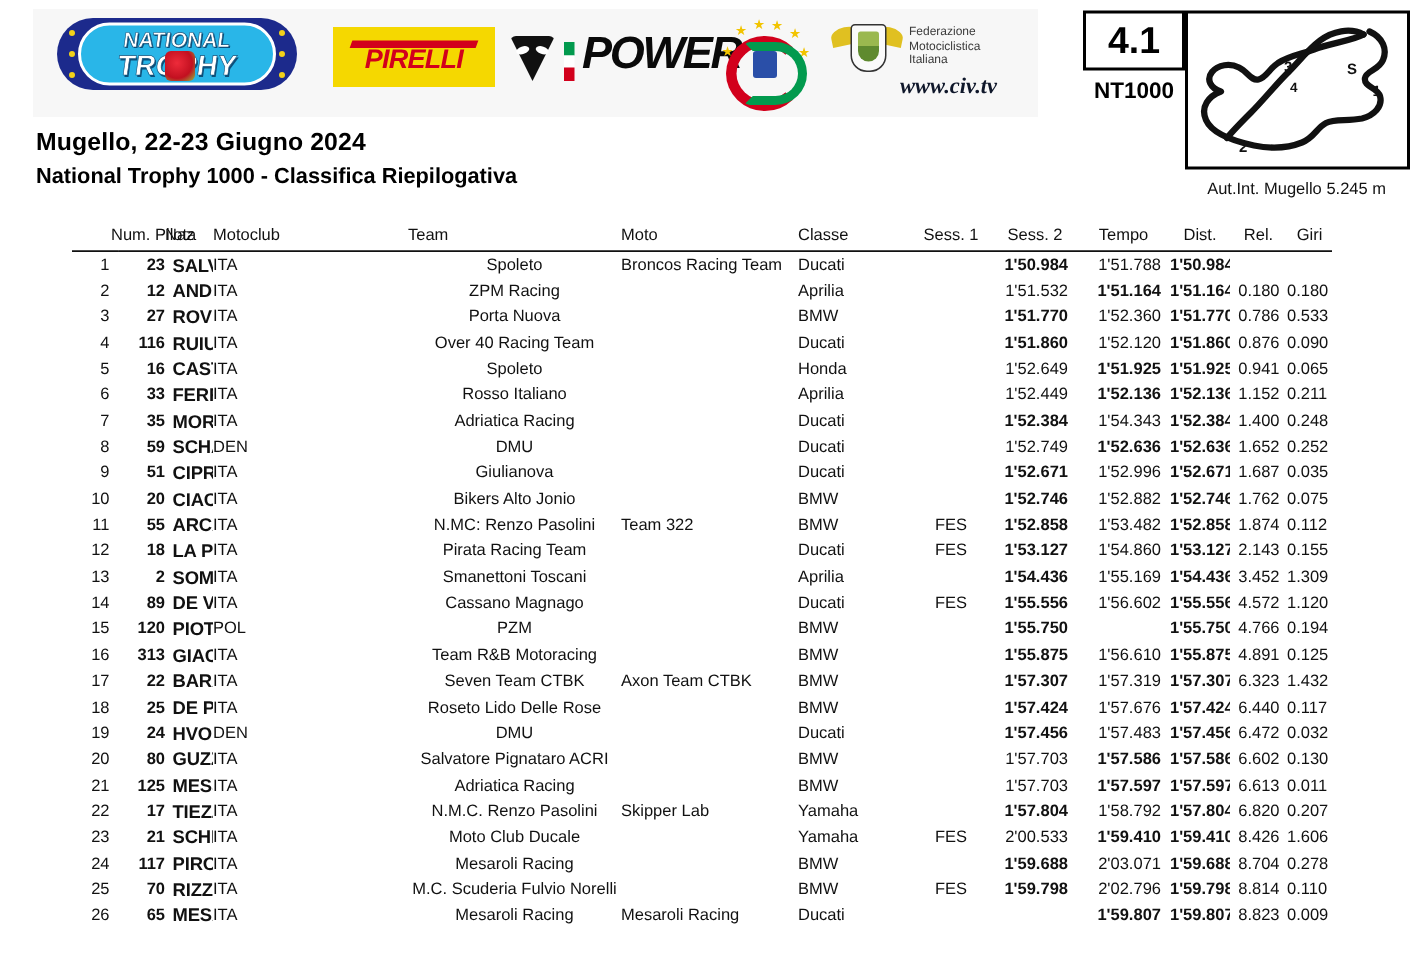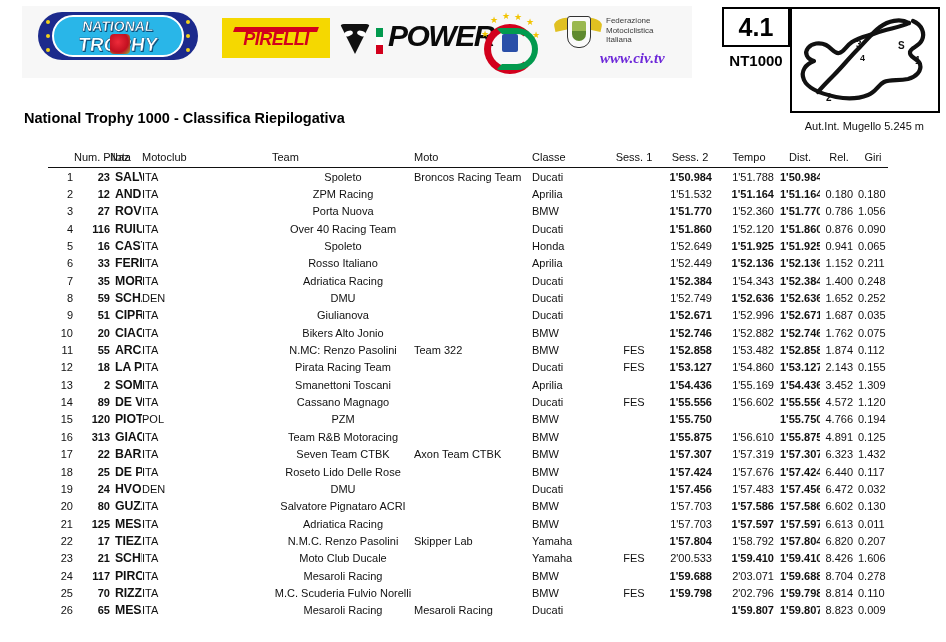--- a/index.html
+++ b/index.html
@@ -246,21 +246,21 @@
     font-family: "Liberation Sans", sans-serif;
   }
   .civtv {
     position: absolute;
     left: 600px;
     top: 50px;
     font-size: 15px;
     font-weight: bold;
     font-style: italic;
     font-family: "Liberation Serif", serif;
-    color: #6d28d9;
+    color: #0f172a;
   }
 
   
   .event-title {
     position: absolute;
     left: 24px;
     top: 86px;
     font-size: 16.5px;
     font-weight: bold;
     letter-spacing: 0.1px;
@@ -435,20 +435,21 @@
       </div>
   </div>
 
   <div class="fmi-text">
     <div>Federazione</div>
     <div>Motociclistica</div>
     <div>Italiana</div>
   </div>
   <div class="civtv">www.civ.tv</div>
 
+  <div class="event-title">Mugello, 22-23 Giugno 2024</div>
   <div class="event-subtitle">National Trophy 1000 - Classifica Riepilogativa</div>
 
   <div class="round-box">4.1</div>
   <div class="round-sub">NT1000</div>
 
   <div class="track-box">
     <svg width="146" height="102" viewBox="0 0 146 102">
       <path d="M121 12 C130 16,133 24,130 31 C127 38,119 38,118 43 C117 49,126 49,128 55
                C130 62,124 68,116 70 C106 72,98 70,92 73 C86 76,84 83,76 86
                C66 90,54 90,44 88 C30 85,16 80,12 71 C8 62,14 55,22 52
@@ -523,21 +524,21 @@
           <td class="c-pilot"><span class="surname">ROVELLI</span> </td>
           <td class="c-naz">ITA</td>
           <td class="c-club">Porta Nuova</td>
           <td class="c-team"></td>
           <td class="c-moto">BMW</td>
           <td class="c-classe"></td>
           <td class="c-s1 b">1'51.770</td>
           <td class="c-s2 n">1'52.360</td>
           <td class="c-tempo b">1'51.770</td>
           <td class="c-dist">0.786</td>
-          <td class="c-rel">1.056</td>
+          <td class="c-rel">0.533</td>
           <td class="c-giri">14</td>
         </tr>
         <tr>
           <td class="c-pos">4</td>
           <td class="c-num">116</td>
           <td class="c-pilot"><span class="surname">RUIU</span> </td>
           <td class="c-naz">ITA</td>
           <td class="c-club">Over 40 Racing Team</td>
           <td class="c-team"></td>
           <td class="c-moto">Ducati</td>

